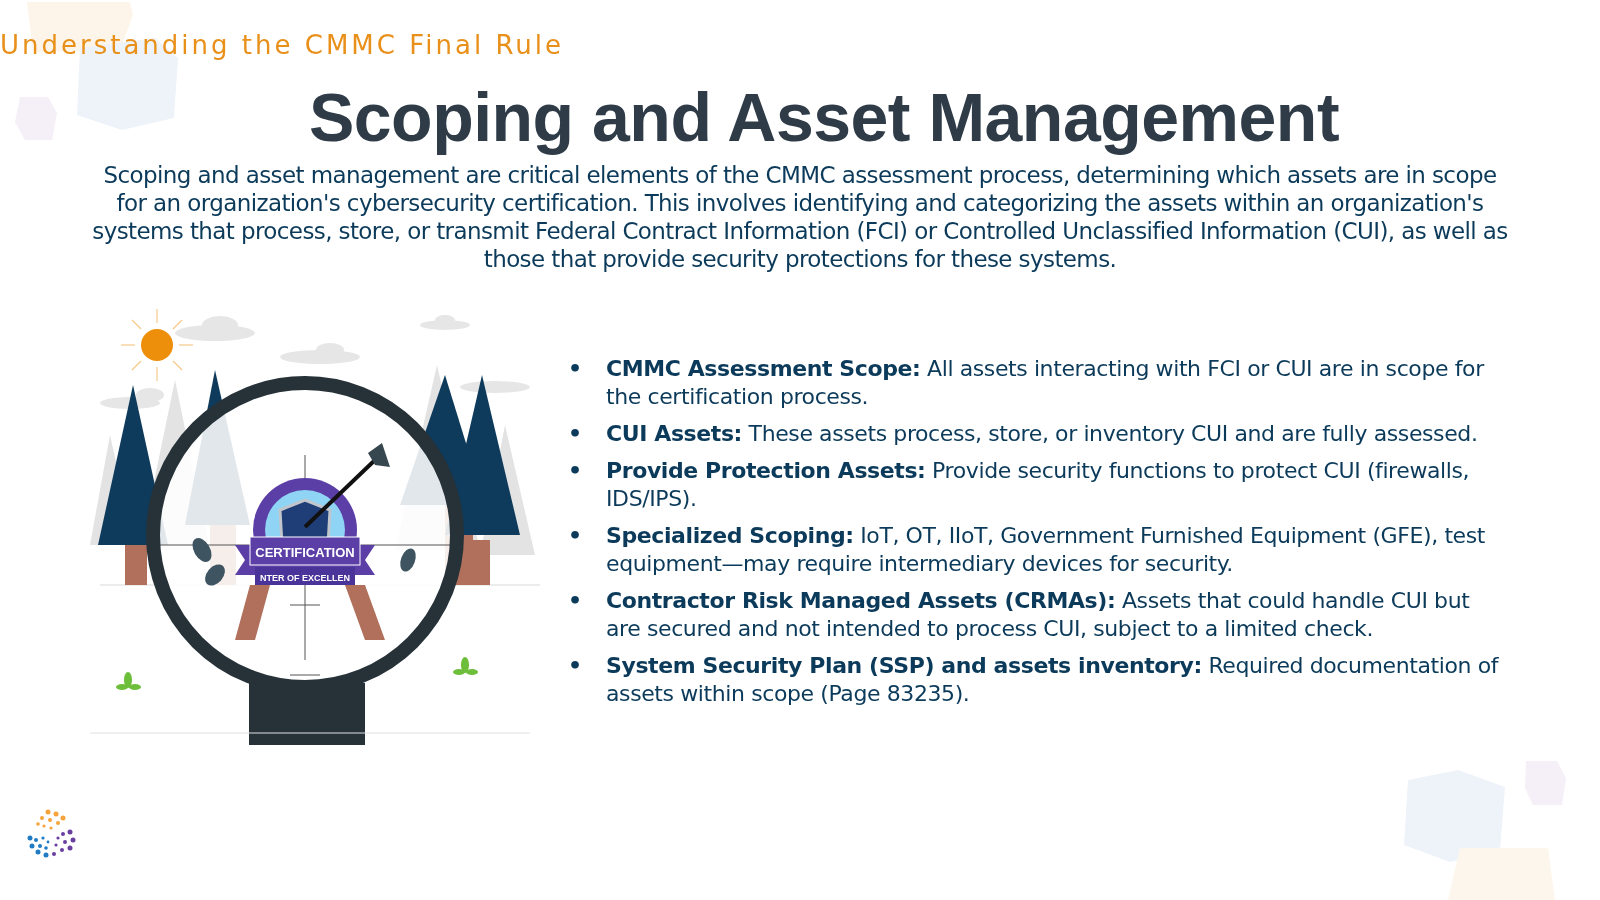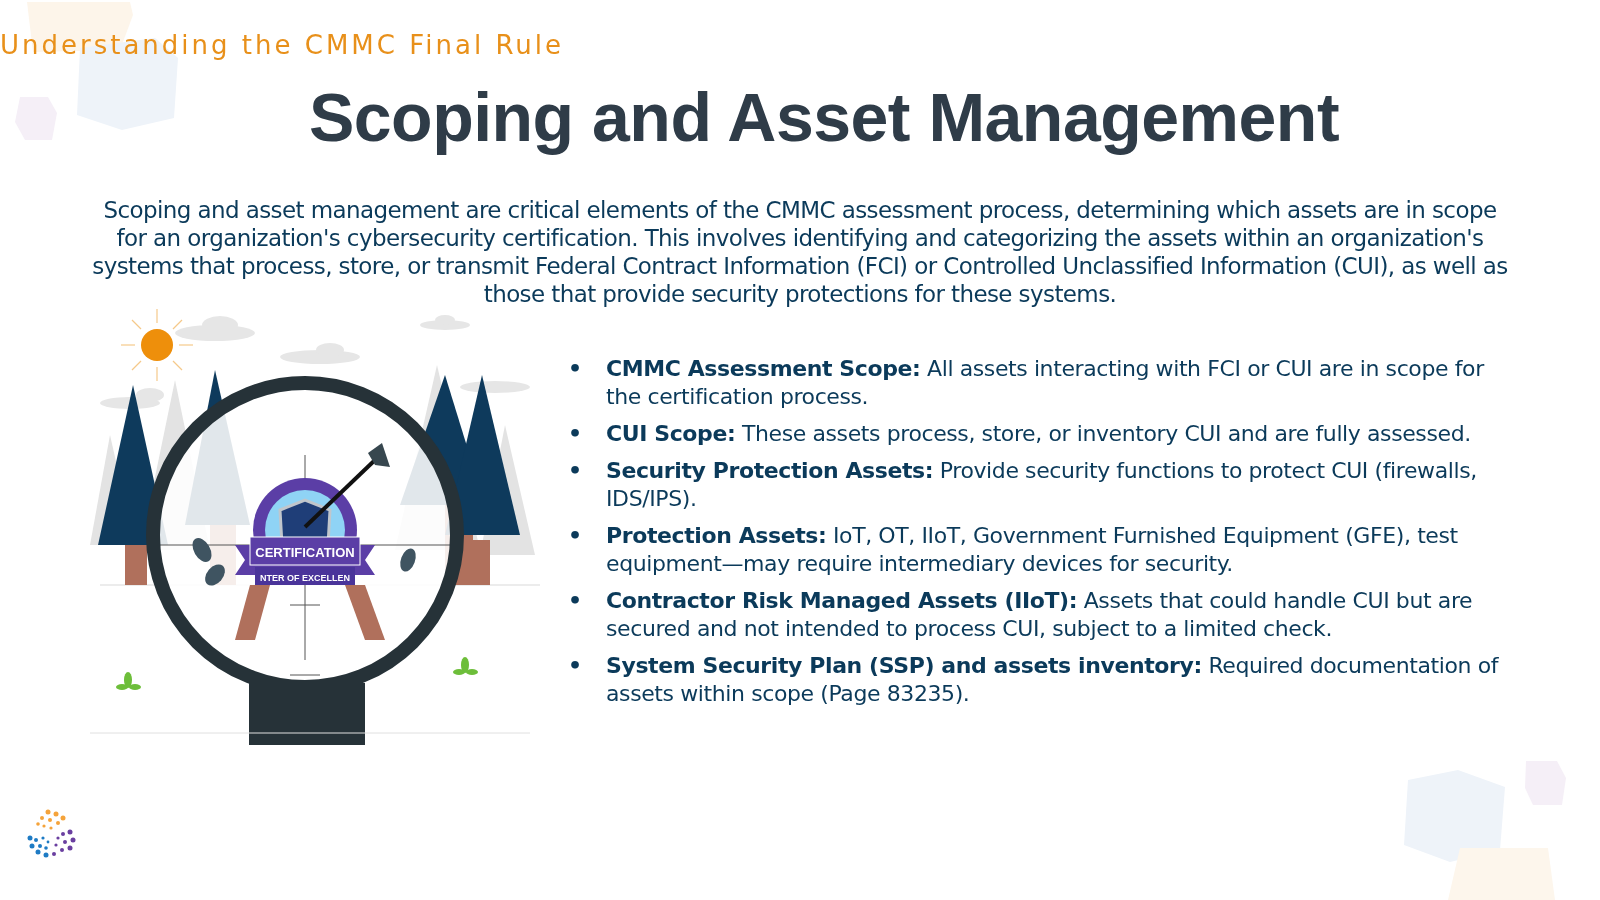--- a/index.html
+++ b/index.html
@@ -13,21 +13,21 @@
     position: absolute; top: 30px; left: 0; width: 1600px; text-align: left;
     color: #E8901A; font-size: 26px; letter-spacing: 3px;
     font-family: "DejaVu Sans", sans-serif;
   }
   .title {
     position: absolute; top: 78px; left: 0; width: 1600px; text-align: center;
     color: #2F3C48; font-size: 68px; font-weight: bold;
     font-family: "Liberation Sans", sans-serif; letter-spacing: -0.5px; padding-left: 24px;
   }
   .intro {
-    position: absolute; top: 196px; left: 90px; width: 1420px; text-align: center;
+    position: absolute; top: 161px; left: 90px; width: 1420px; text-align: center;
     color: #0B3A5A; font-size: 23px; line-height: 28px;
     font-family: "DejaVu Sans", sans-serif; letter-spacing: -0.6px;
   }
   .illus { position: absolute; left: 90px; top: 305px; width: 450px; height: 440px; }
   .bullets {
     position: absolute; left: 568px; top: 355px; width: 940px;
     list-style: none; margin: 0; padding: 0;
     color: #0B3A5A; font-size: 22px; line-height: 28px;
     font-family: "DejaVu Sans", sans-serif; letter-spacing: -0.4px;
   }
@@ -149,24 +149,24 @@
       <ellipse cx="382" cy="367" rx="6" ry="3"></ellipse>
   </g>
 
   <circle cx="215" cy="230" r="152" fill="none" stroke="#263238" stroke-width="14"></circle>
   <rect x="159" y="378" width="116" height="62" fill="#263238"></rect>
   <line x1="0" y1="428" x2="440" y2="428" stroke="#E0E0E0" stroke-width="1"></line>
 </svg>
 
 <ul class="bullets">
   <li><span class="dot">•</span><b>CMMC Assessment Scope:</b><span> All assets interacting with FCI or CUI are in scope for the certification process.</span></li>
-  <li><span class="dot">•</span><b>CUI Scope:</b><span> These assets process, store, or inventory CUI and are fully assessed.</span></li>
-  <li><span class="dot">•</span><b>Security Protection Assets:</b><span> Provide security functions to protect CUI (firewalls, IDS/IPS).</span></li>
-  <li><span class="dot">•</span><b>Protection Assets:</b><span> IoT, OT, IIoT, Government Furnished Equipment (GFE), test equipment—may require intermediary devices for security.</span></li>
-  <li><span class="dot">•</span><b>Contractor Risk Managed Assets (IIoT):</b><span> Assets that could handle CUI but are secured and not intended to process CUI, subject to a limited check.</span></li>
+  <li><span class="dot">•</span><b>CUI Assets:</b><span> These assets process, store, or inventory CUI and are fully assessed.</span></li>
+  <li><span class="dot">•</span><b>Provide Protection Assets:</b><span> Provide security functions to protect CUI (firewalls, IDS/IPS).</span></li>
+  <li><span class="dot">•</span><b>Specialized Scoping:</b><span> IoT, OT, IIoT, Government Furnished Equipment (GFE), test equipment—may require intermediary devices for security.</span></li>
+  <li><span class="dot">•</span><b>Contractor Risk Managed Assets (CRMAs):</b><span> Assets that could handle CUI but are secured and not intended to process CUI, subject to a limited check.</span></li>
   <li><span class="dot">•</span><b>System Security Plan (SSP) and assets inventory:</b><span> Required documentation of assets within scope (Page 83235).</span></li>
 </ul>
 
 <svg class="logo" viewBox="0 0 70 70">
   <g fill="#F5A33A">
     <circle cx="30" cy="12" r="2.5"></circle>
       <circle cx="38" cy="14" r="2.5"></circle>
       <circle cx="45" cy="18" r="2.5"></circle>
     <circle cx="24" cy="18" r="2"></circle>
       <circle cx="32" cy="20" r="2"></circle>

